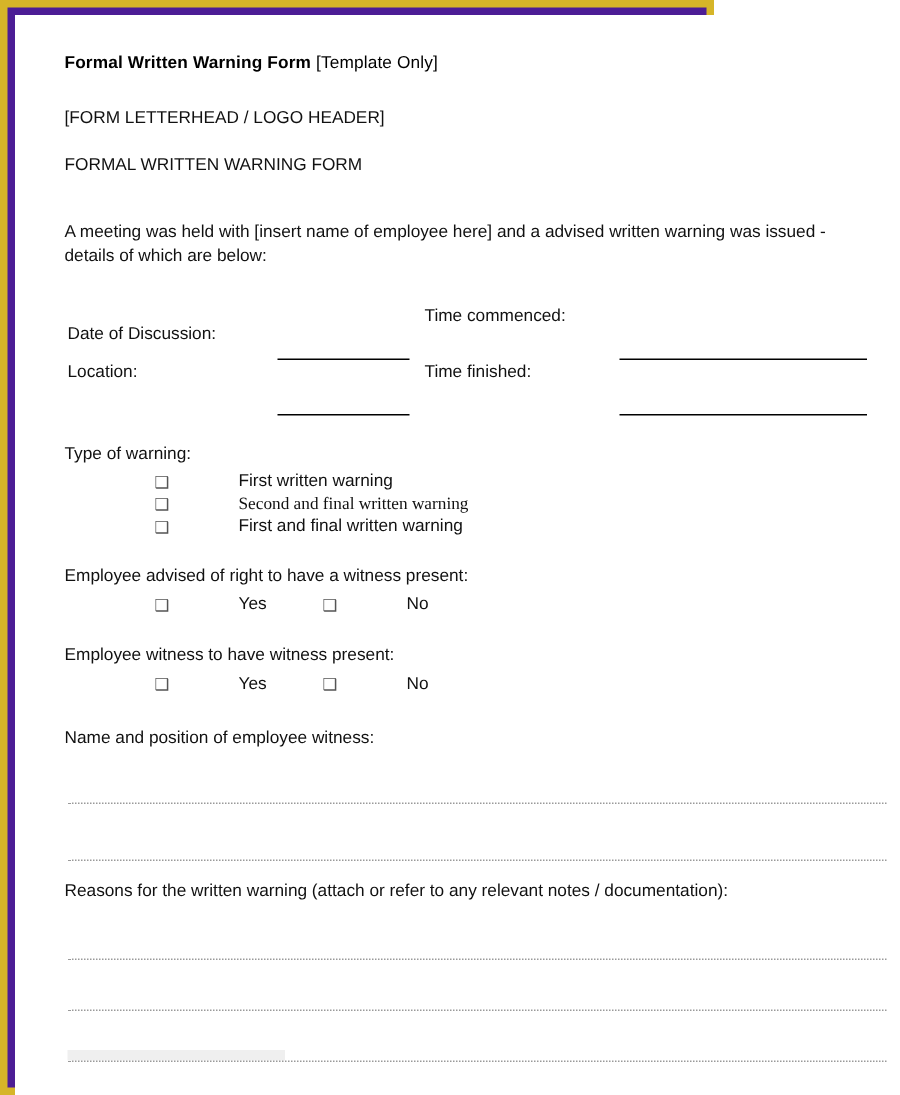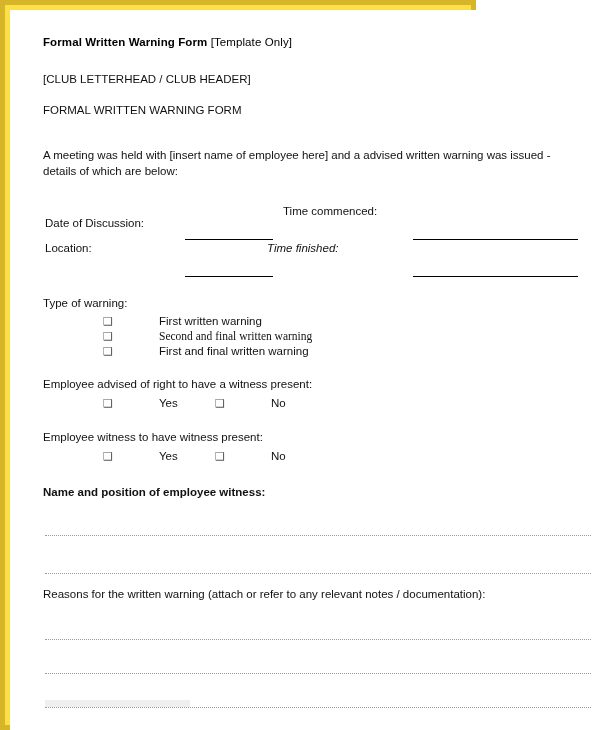--- a/index.html
+++ b/index.html
@@ -14,21 +14,21 @@
     overflow: hidden;
   }
   .page-frame {
     position: absolute;
     left: 0;
     top: 0;
     width: 476px;
     height: 730px;
     box-sizing: border-box;
     border: 5px solid #d6b528;
-    background: #fde047;
+    background: #4c1d95;
   }
   .doc {
     position: absolute;
     left: 5px;
     top: 5px;
     width: 590px;
     height: 720px;
     background: #ffffff;
     box-sizing: border-box;
     padding: 26px 18px 0 33px;
@@ -130,38 +130,38 @@
 </head>
 <body>
 
 <div class="page-frame">
   <div class="doc">
 
     <div class="title-line">
       <span class="bold">Formal Written Warning Form</span><span> [Template Only]</span>
     </div>
 
-    <div class="header-line">[CLUB LETTERHEAD / CLUB HEADER]</div>
+    <div class="header-line">[FORM LETTERHEAD / LOGO HEADER]</div>
 
     <div class="form-heading">FORMAL WRITTEN WARNING FORM</div>
 
     <div class="intro">A meeting was held with [insert name of employee here] and a advised written warning was issued - details of which are below:</div>
 
     <div class="row">
       <div class="lbl" style="left:2px; top:0;margin-top:12px;">Date of Discussion:</div>
       <div class="lbl" style="left:240px; top:0;text-align:right;">Time commenced:</div>
       <div class="lbl" style="left:142px; top:20px; width:88px; text-align:center;"></div>
       <div class="rule" style="left:142px; top:34px; width:88px;"></div>
       <div class="lbl" style="left:370px; top:20px; width:165px; text-align:center;"></div>
       <div class="rule" style="left:370px; top:34px; width:165px;"></div>
     </div>
 
     <div class="row">
       <div class="lbl" style="left:2px; top:0;">Location:</div>
-      <div class="lbl" style="left:224px; top:0;font-style:italic;">Time finished:</div>
+      <div class="lbl" style="left:240px; top:0;">Time finished:</div>
       <div class="lbl" style="left:142px; top:20px; width:88px; text-align:center;"></div>
       <div class="rule" style="left:142px; top:34px; width:88px;"></div>
       <div class="lbl" style="left:370px; top:20px; width:165px; text-align:center;"></div>
       <div class="rule" style="left:370px; top:34px; width:165px;"></div>
     </div>
 
     <div class="spacer-18"></div>
 
     <div class="section-label">Type of warning:</div>
 
@@ -193,21 +193,21 @@
     <div class="q-label">Employee witness to have witness present:</div>
     <div class="yn-row">
       <span class="box-glyph" style="left:60px; top:0;">❑</span>
       <span class="opt-text" style="left:116px; top:0;">Yes</span>
       <span class="box-glyph" style="left:172px; top:0;">❑</span>
       <span class="opt-text" style="left:228px; top:0;">No</span>
     </div>
 
     <div class="spacer-14"></div>
 
-    <div class="q-label" style="margin-bottom:0;font-weight:bold;">Name and position of employee witness:</div>
+    <div class="q-label" style="margin-bottom:0;">Name and position of employee witness:</div>
 
     <div class="dotted-wrap" style="height:40px;">
       <div class="lbl" style="left:2px; top:20px;"></div>
       <div class="dotted" style="position:absolute; left:2px; top:37px;"></div>
     </div>
     <div class="dotted-wrap" style="height:38px;">
       <div class="lbl" style="left:2px; top:18px;"></div>
       <div class="dotted" style="position:absolute; left:2px; top:35px;"></div>
     </div>
 

